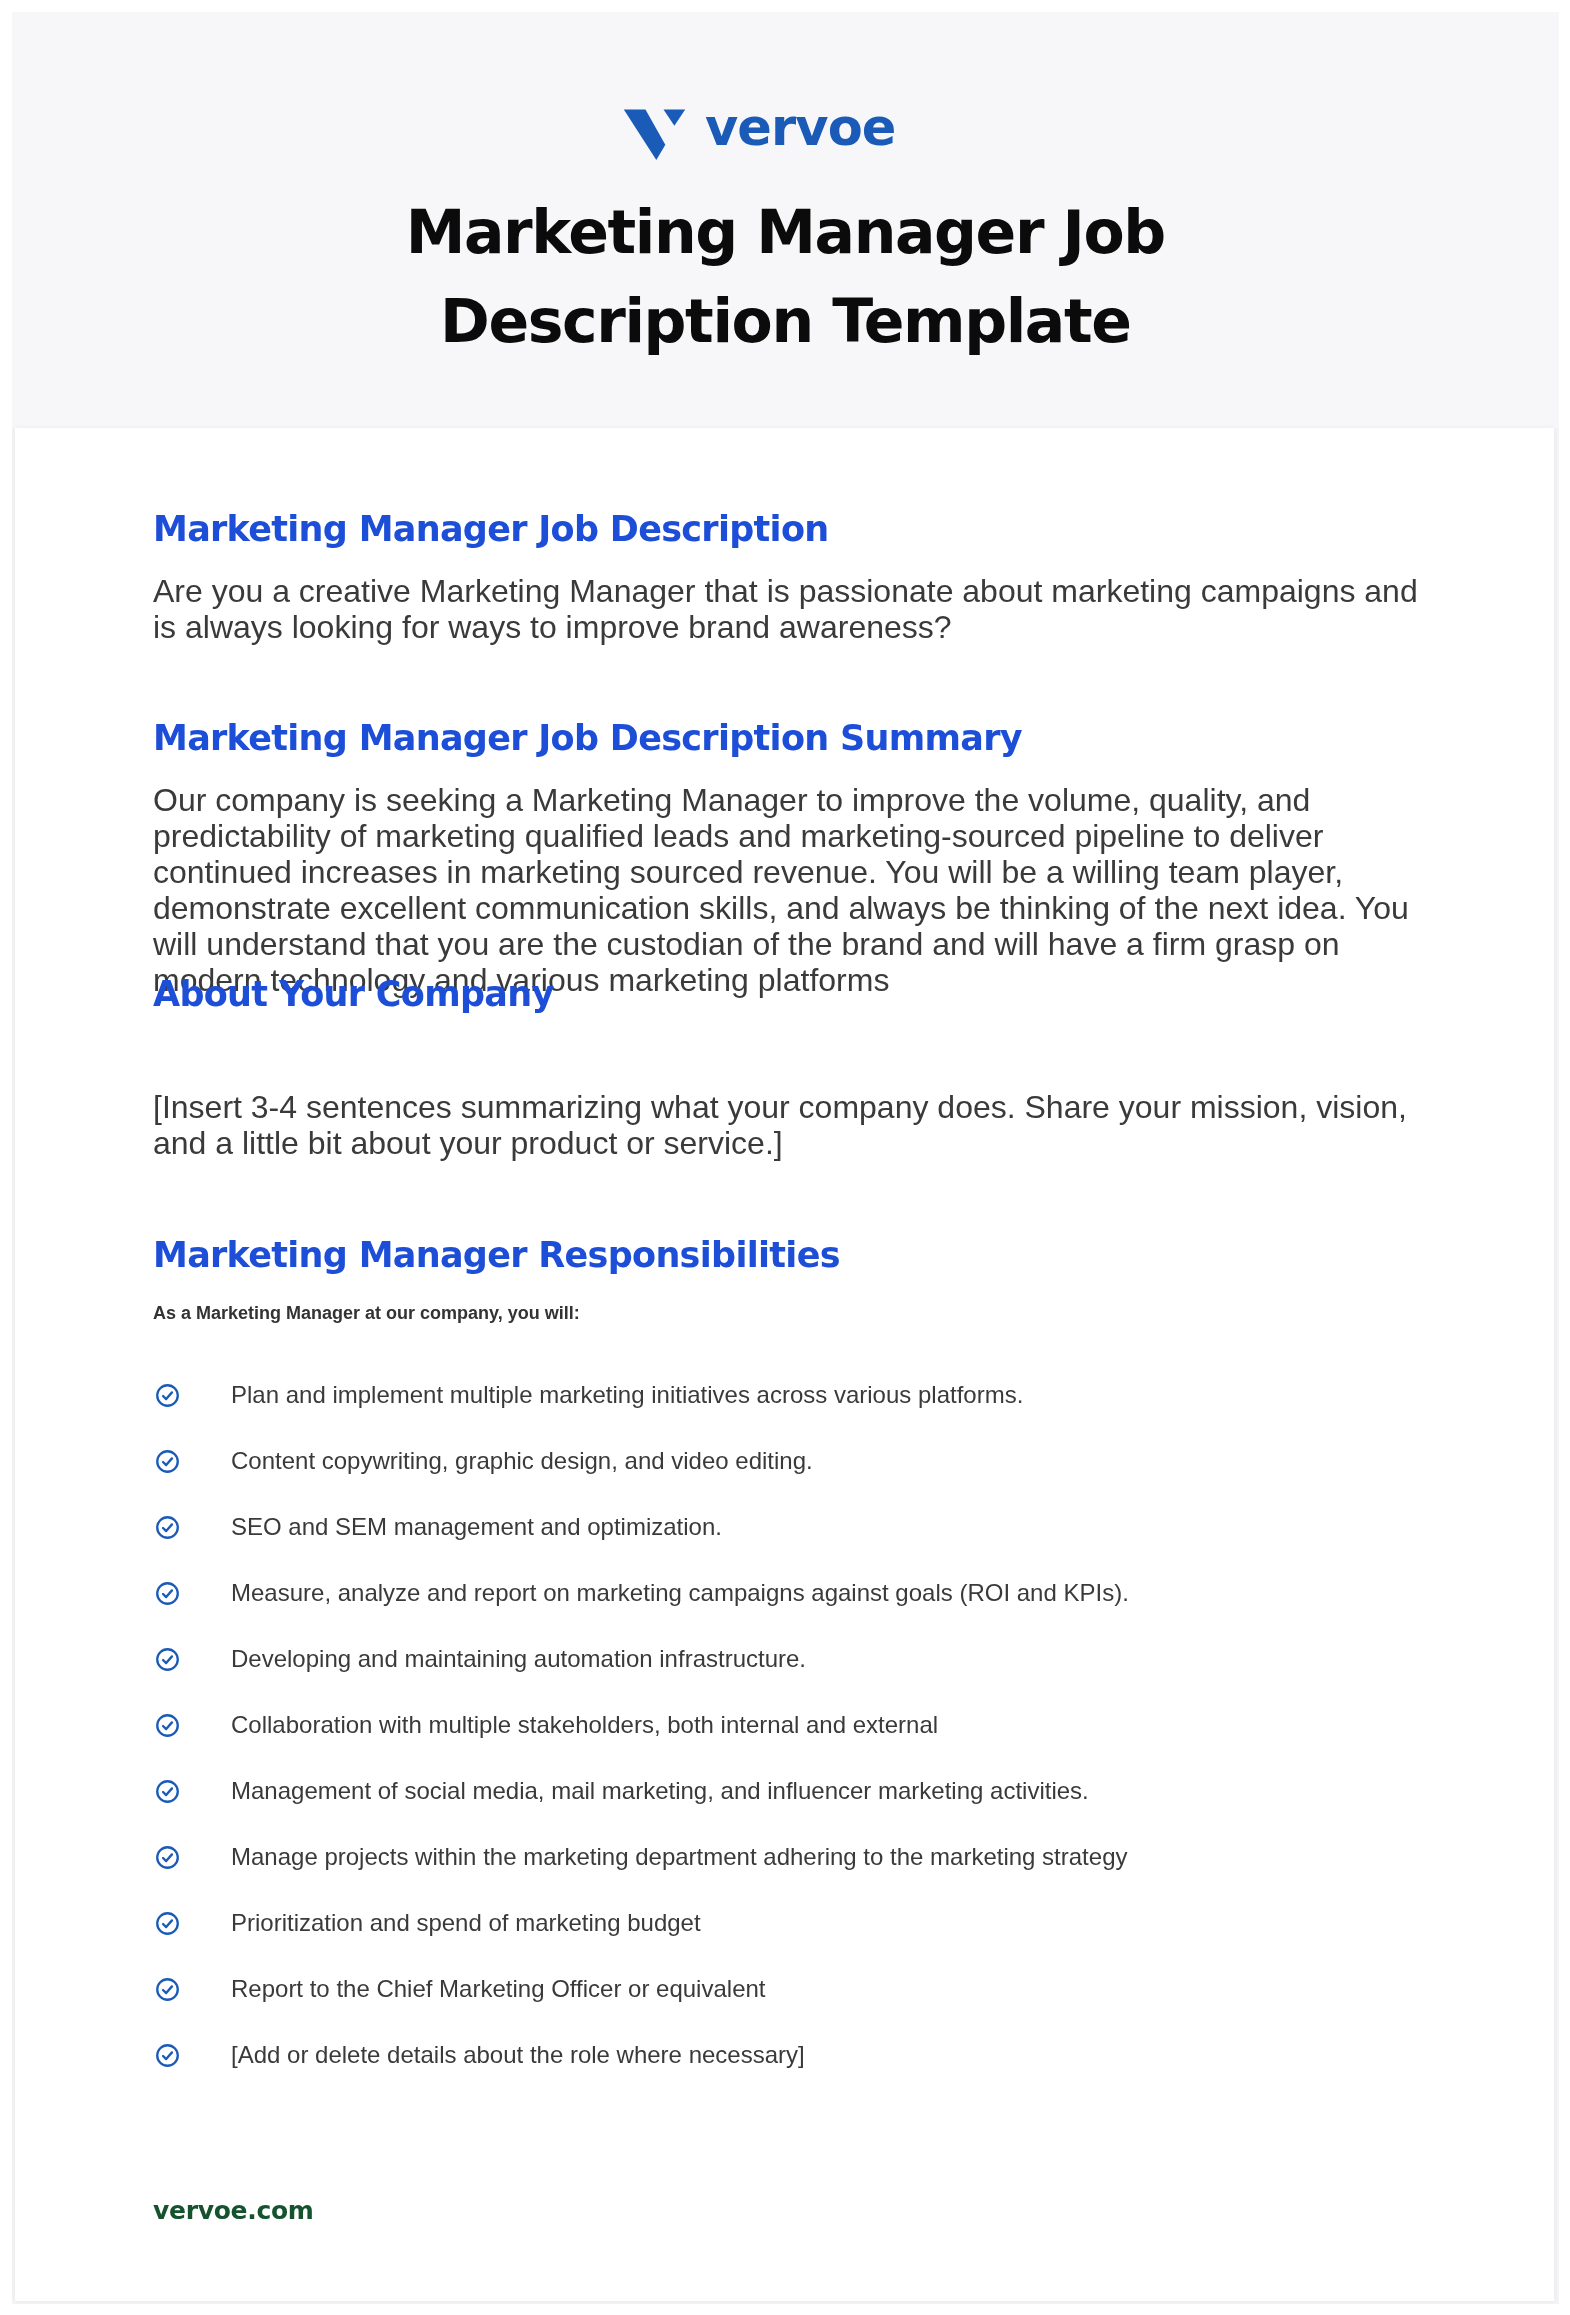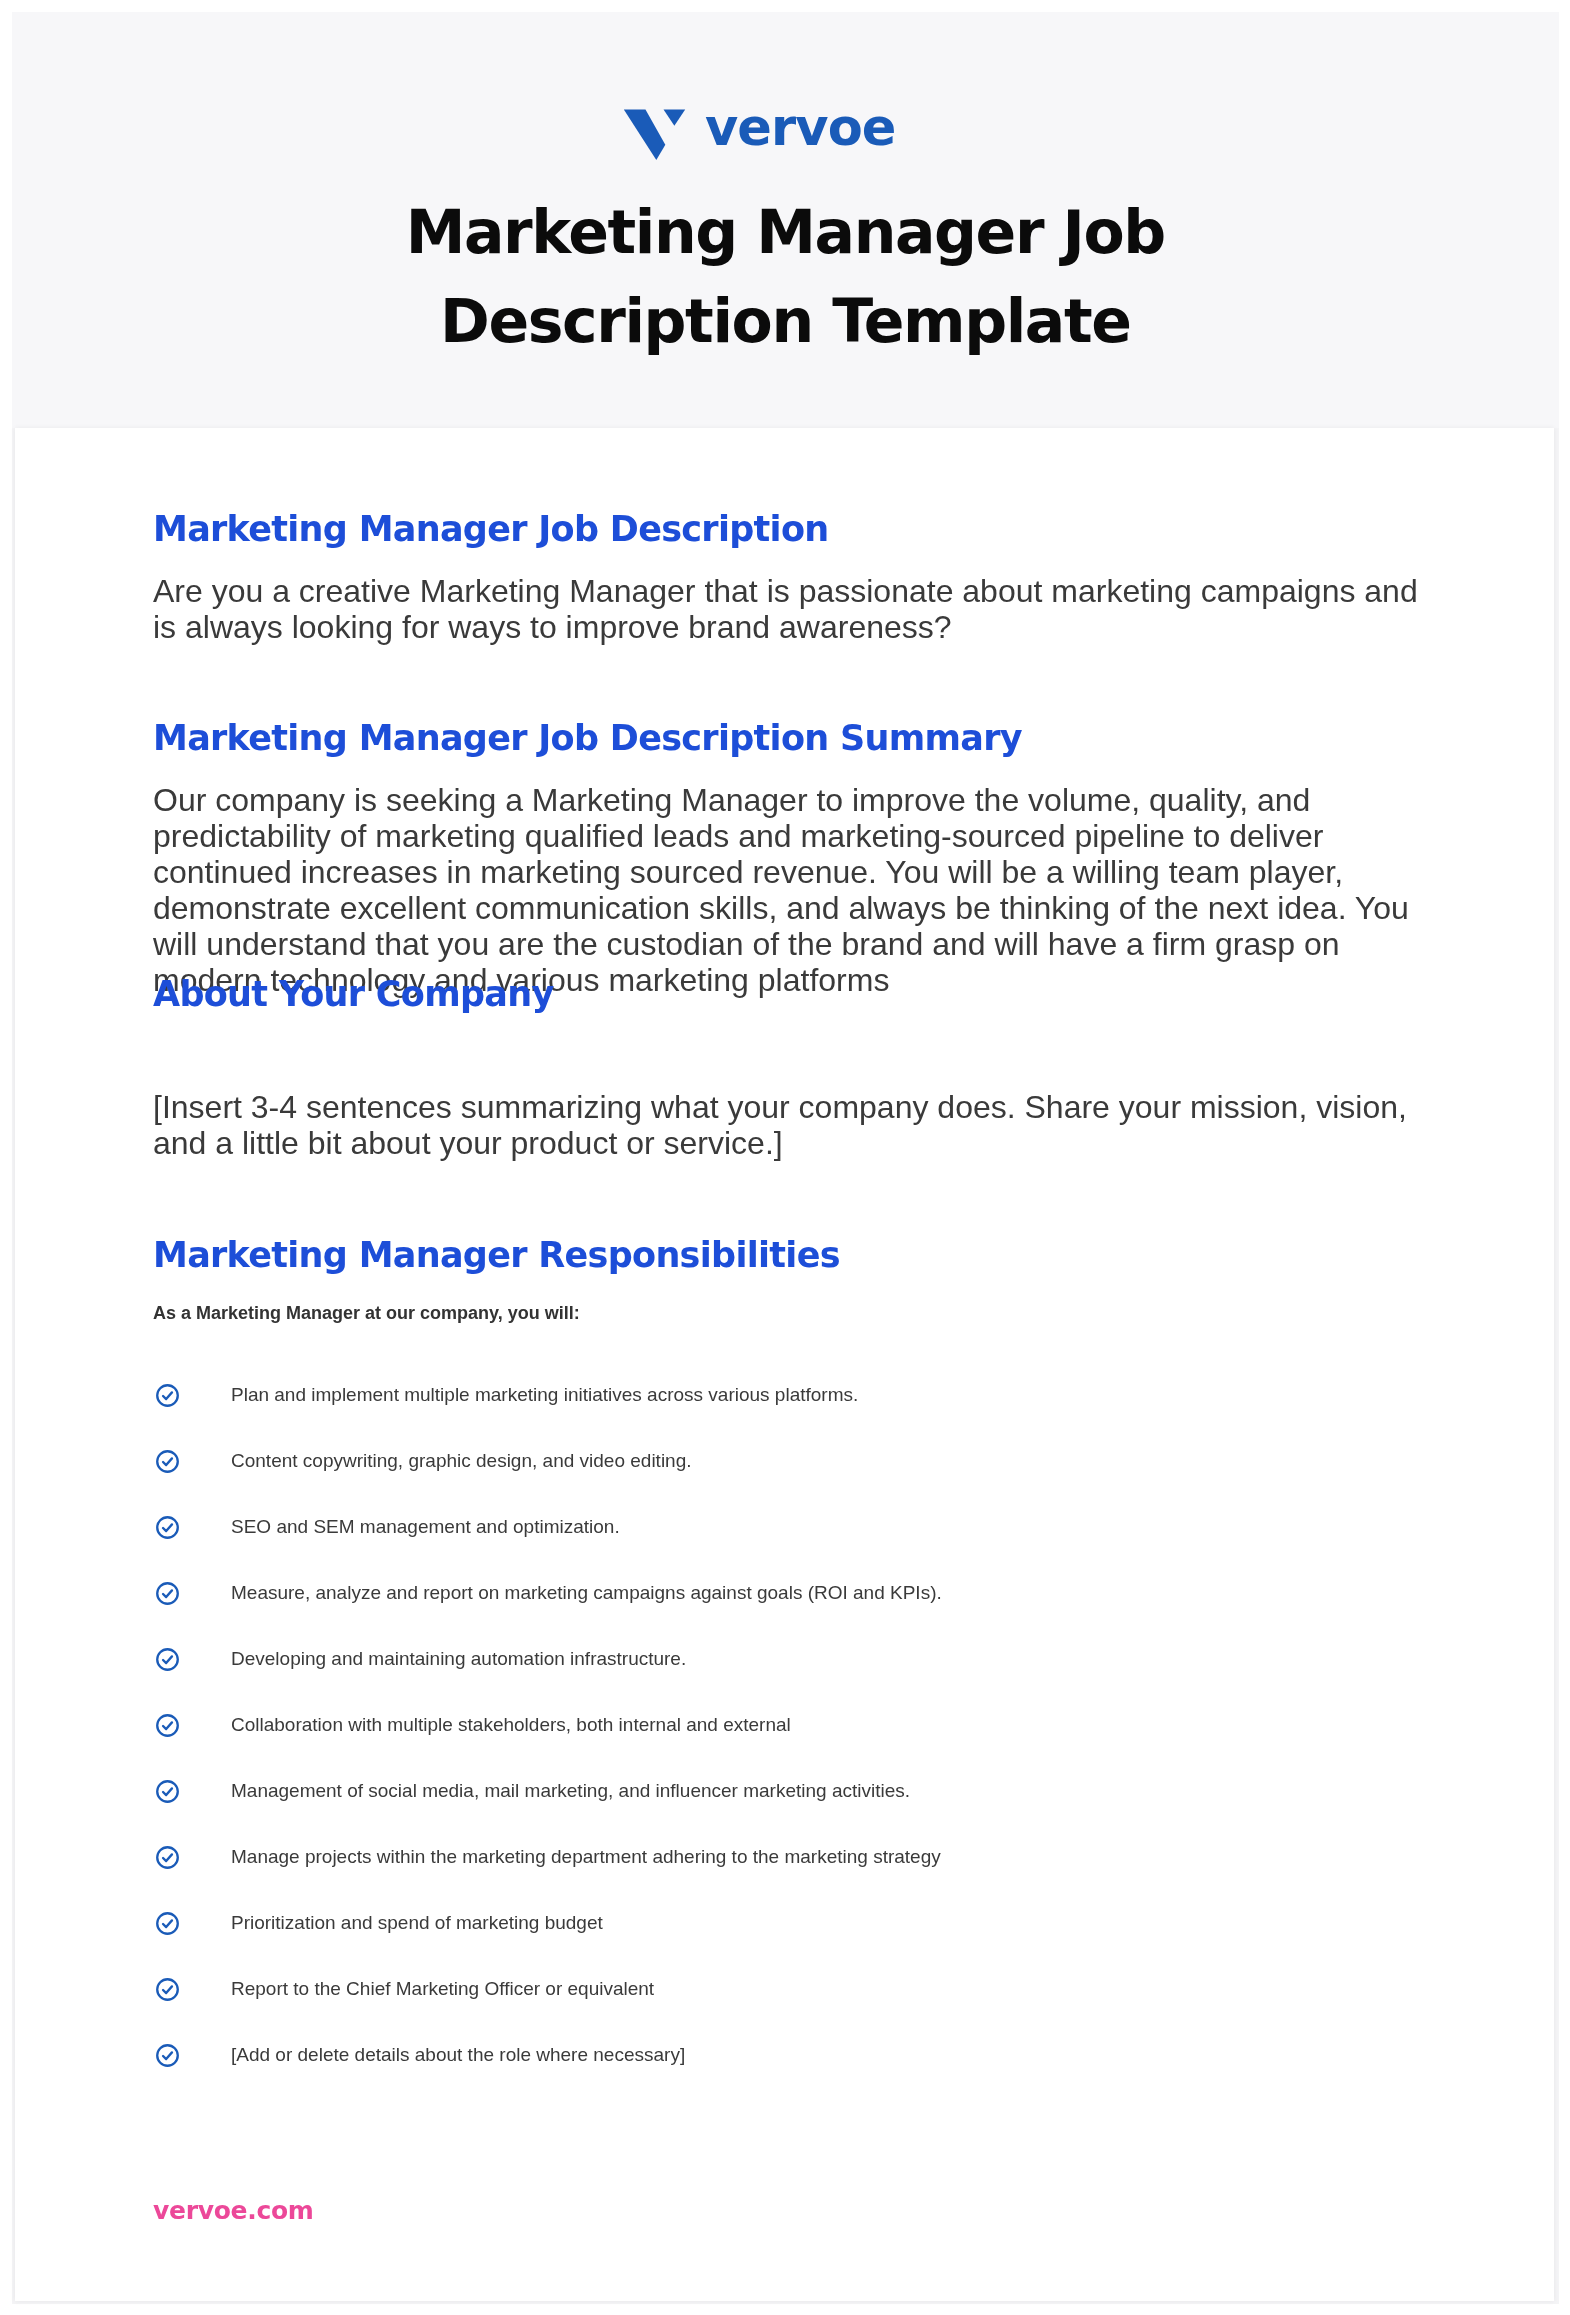--- a/index.html
+++ b/index.html
@@ -123,34 +123,34 @@
       left: 1.8px;
       top: 22px;
       width: 25px;
       height: 25px;
     }
     .resp-text {
       position: absolute;
       left: 78px;
       top: 16.3px;
       font-family: "Liberation Sans", sans-serif;
-      font-size: 19px;
+      font-size: 24px;
       line-height: 36px;
       color: #3a3a3a;
       white-space: nowrap;
     }
     .footer-link {
       position: absolute;
       left: 153px;
       top: 2193px;
       font-family: "DejaVu Sans", sans-serif;
       font-weight: bold;
       font-size: 25px;
       line-height: 36px;
-      color: #ec4899;
+      color: #14532d;
       text-decoration: none;
       letter-spacing: -0.3px;
     }
   </style>
 </head>
 <body>
 
 <div class="page-frame"></div>
 
 <div class="header"></div>

